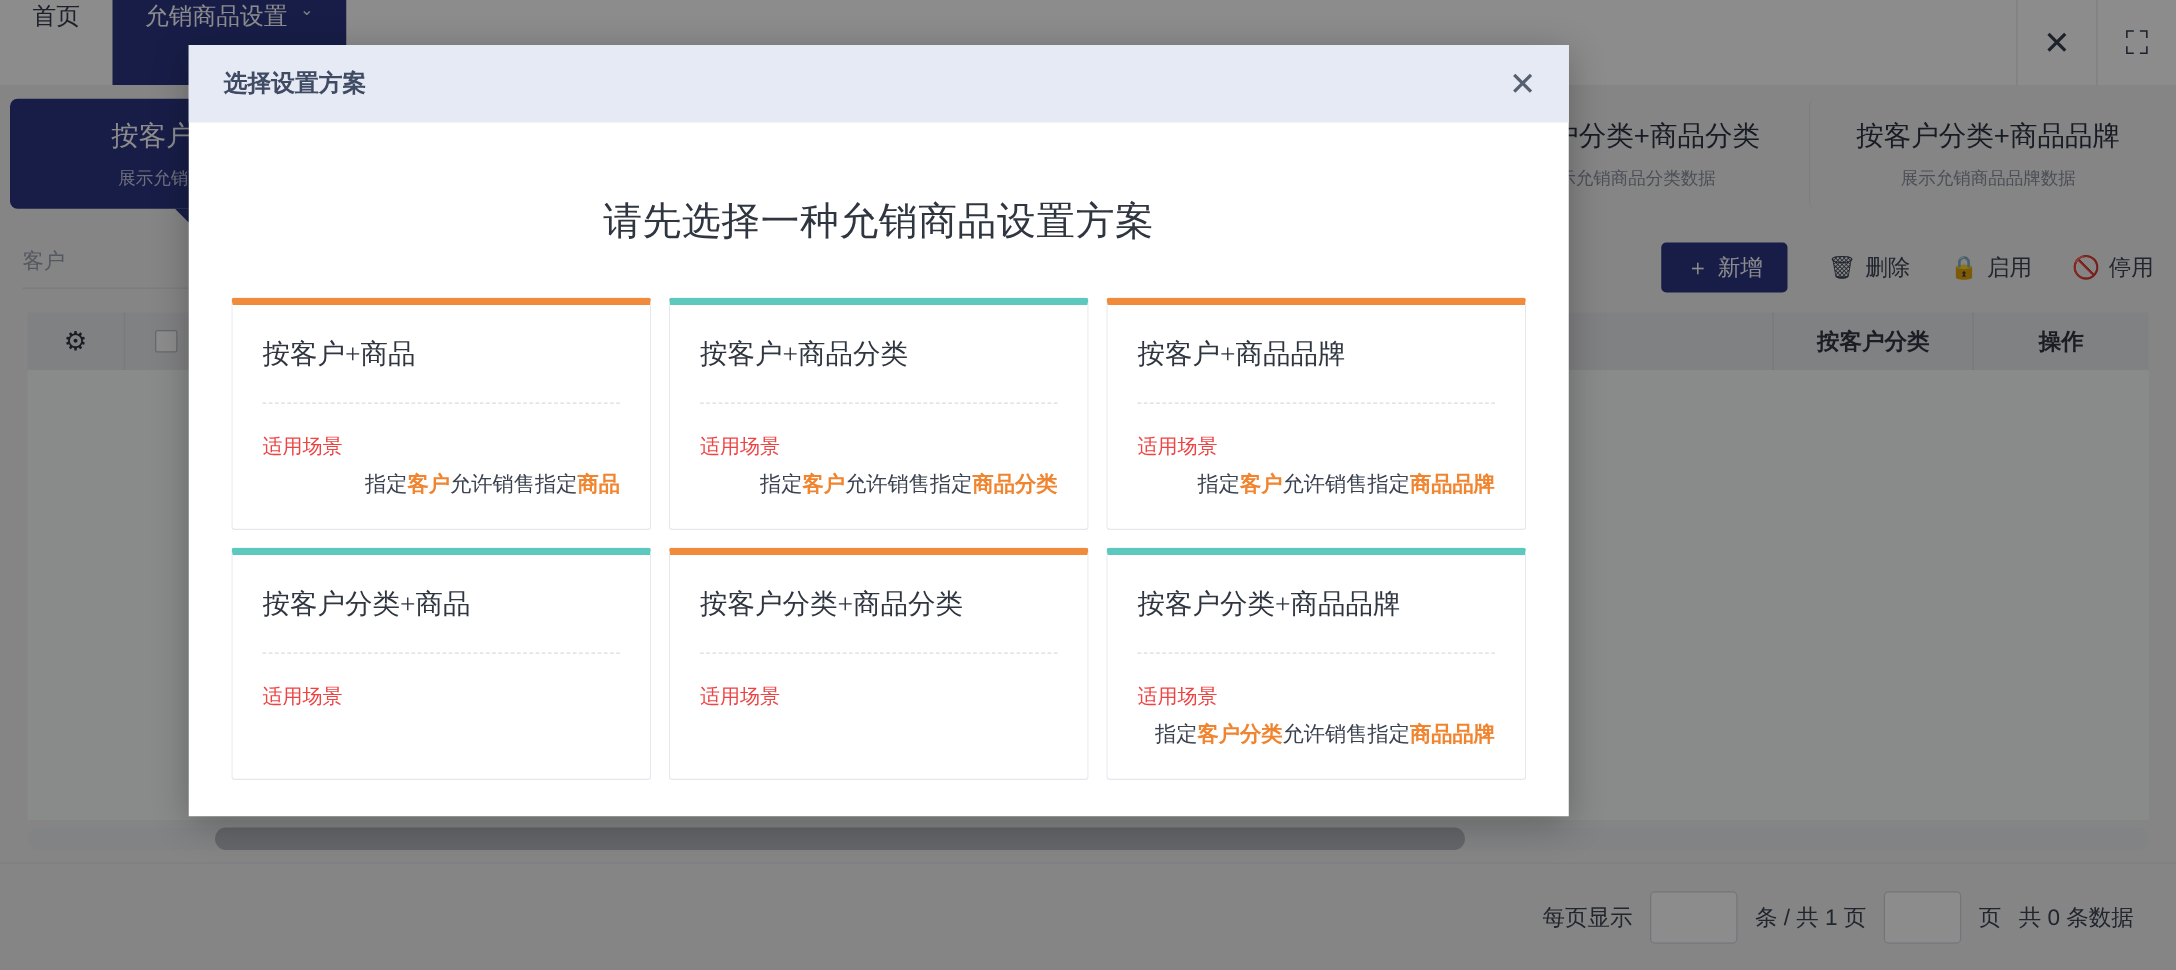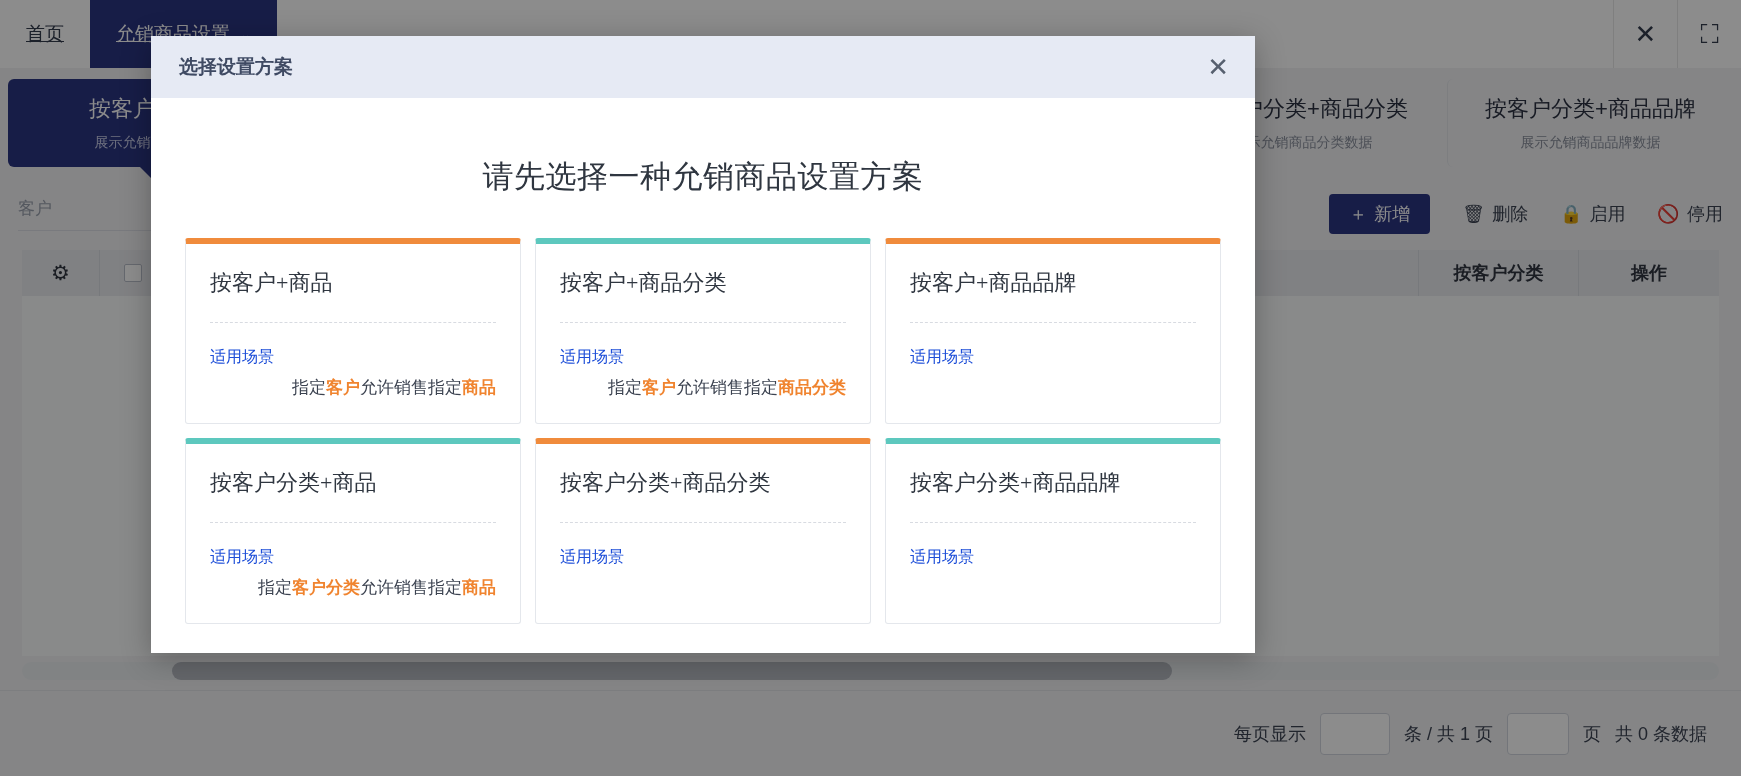--- a/index.html
+++ b/index.html
@@ -21,27 +21,25 @@
   .topbar {
     position: absolute;
     top: 0; left: 0; right: 0;
     height: 68px;
     background: #ffffff;
     display: flex;
     align-items: stretch;
   }
   .tab {
     display: flex;
-    align-items: center;
     justify-content: center;
     padding: 0 26px;
     font-size: 19px;
     color: #333c4e;
     white-space: nowrap;
-    text-decoration: underline;
   }
   .tab.active {
     background: #2b3582;
     color: #ffffff;
   }
   .tab .caret {
     margin-left: 10px;
     font-size: 13px;
     opacity: .85;
   }
@@ -295,21 +293,21 @@
     color: #2f3640;
     line-height: 1.2;
   }
   .opt-card .c-divider {
     margin-top: 26px;
     border-top: 1px dashed #d8dbe1;
   }
   .opt-card .c-scene-label {
     margin-top: 24px;
     font-size: 16px;
-    color: #1d4ed8;
+    color: #ef4444;
   }
   .opt-card .c-desc {
     margin-top: 9px;
     font-size: 17px;
     color: #3b4250;
     line-height: 1.3;
     text-align: right;
   }
   .opt-card .c-desc b {
     color: #f0842f;
@@ -442,36 +440,37 @@
         <div class="c-title">按客户+商品分类</div>
         <div class="c-divider"></div>
         <div class="c-scene-label">适用场景</div>
         <div class="c-desc"><span>指定</span><b>客户</b><span>允许销售指定</span><b>商品分类</b></div>
       </div>
 
       <div class="opt-card">
         <div class="c-title">按客户+商品品牌</div>
         <div class="c-divider"></div>
         <div class="c-scene-label">适用场景</div>
+        <div class="c-desc"><span>指定</span><b>客户</b><span>允许销售指定</span><b>商品品牌</b></div>
       </div>
 
       <div class="opt-card teal">
         <div class="c-title">按客户分类+商品</div>
         <div class="c-divider"></div>
         <div class="c-scene-label">适用场景</div>
-        <div class="c-desc"><span>指定</span><b>客户分类</b><span>允许销售指定</span><b>商品</b></div>
       </div>
 
       <div class="opt-card">
         <div class="c-title">按客户分类+商品分类</div>
         <div class="c-divider"></div>
         <div class="c-scene-label">适用场景</div>
       </div>
 
       <div class="opt-card teal">
         <div class="c-title">按客户分类+商品品牌</div>
         <div class="c-divider"></div>
         <div class="c-scene-label">适用场景</div>
+        <div class="c-desc"><span>指定</span><b>客户分类</b><span>允许销售指定</span><b>商品品牌</b></div>
       </div>
 
     </div>
   </div>
 </div>
 
 </body></html>

